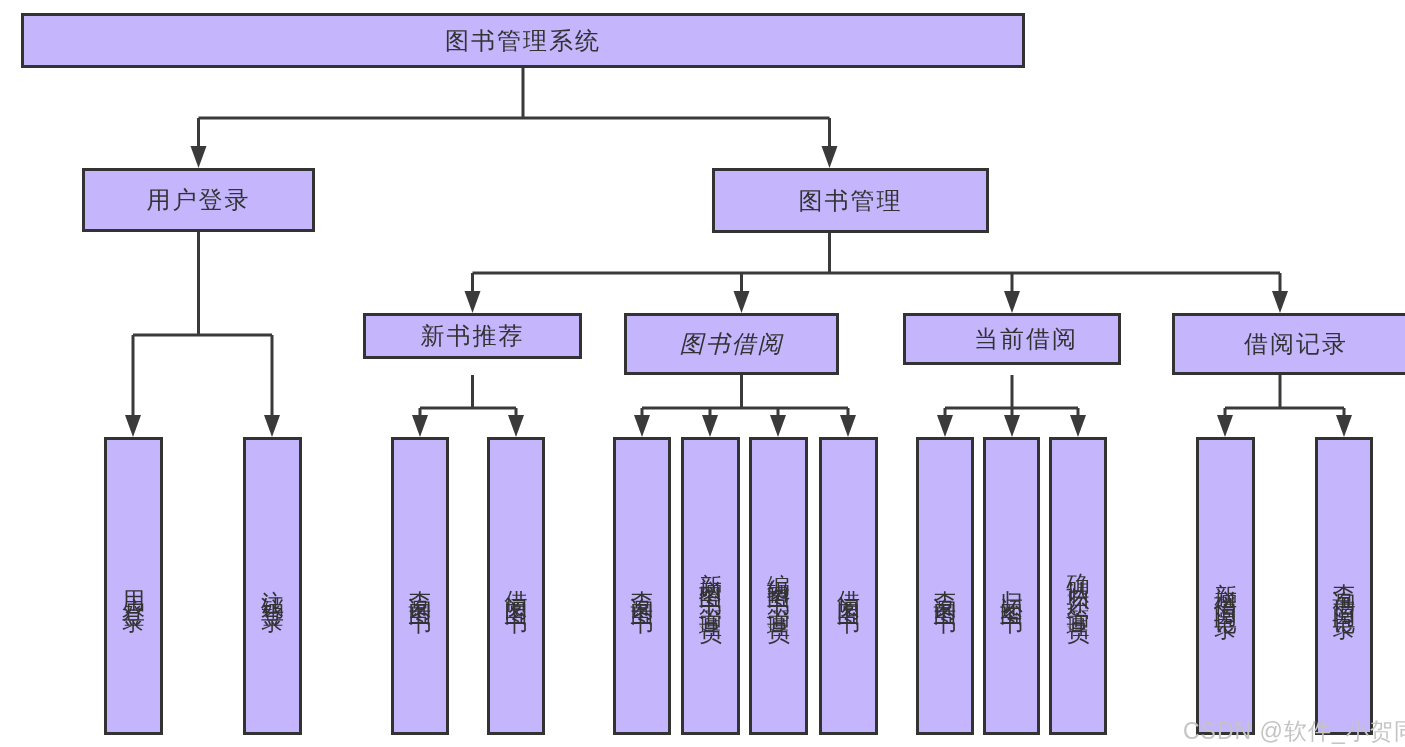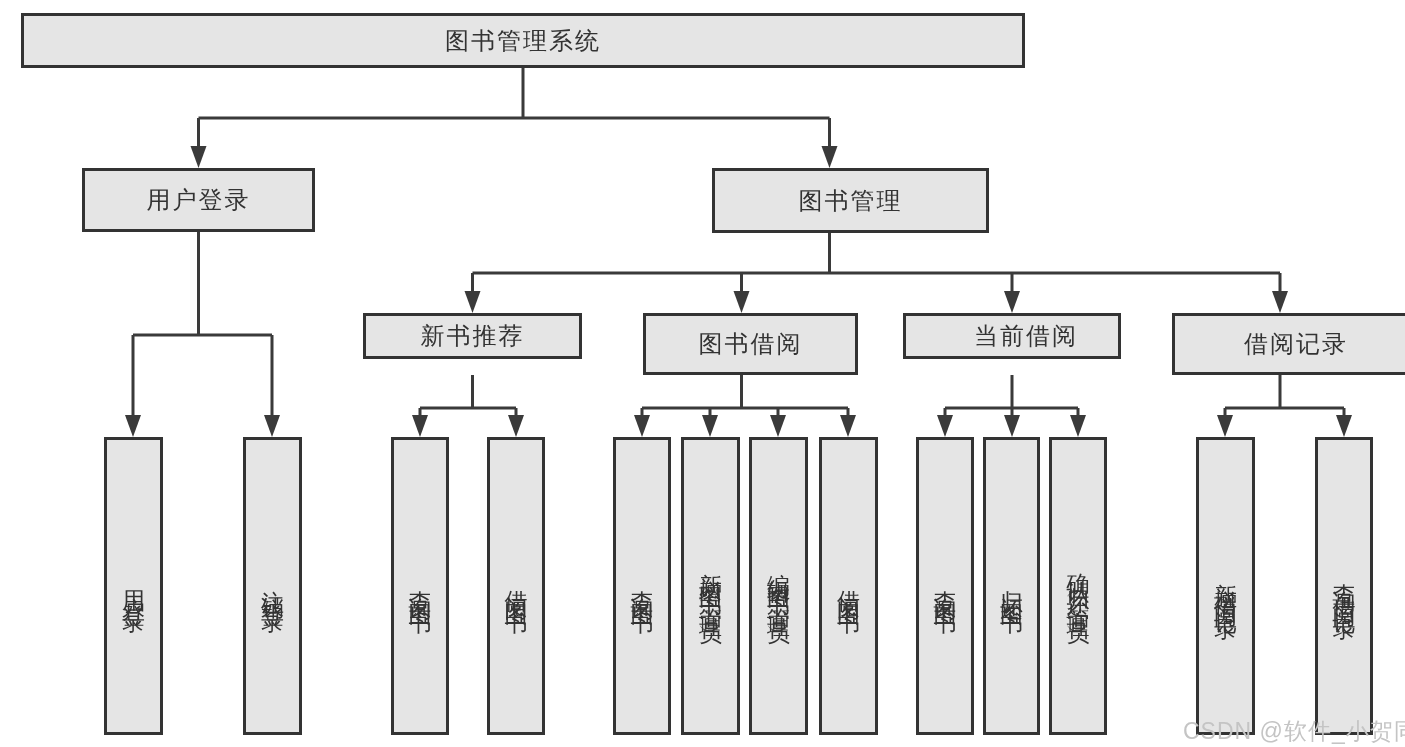--- a/index.html
+++ b/index.html
@@ -17,21 +17,21 @@
     background:var(--background);
     overflow:hidden;
   }
   .connectors{position:absolute;left:0;top:0;}
   .ln{fill:none;stroke:var(--line);stroke-width:3;}
   .ar{fill:var(--line);stroke:none;}
   .node{
     position:absolute;
     box-sizing:border-box;
     border:3px solid var(--box-border);
-    background:#e5e5e5;
+    background:#c4b5fd;
     display:flex;align-items:center;justify-content:center;
     color:var(--text);
     font-size:24px;
     letter-spacing:2px;
     line-height:1;
     z-index:2;
   }
   .leaf span{
     writing-mode:vertical-lr;
     text-orientation:mixed;
@@ -97,24 +97,24 @@
   <div class="node" style="left:82px;top:168px;width:233px;height:64px;">
     <span>用户登录</span>
   </div>
   <div class="node" style="left:712px;top:168px;width:277px;height:65px;">
     <span>图书管理</span>
   </div>
 
   <div class="node" style="left:363px;top:313px;width:219px;height:46px;">
     <span>新书推荐</span>
   </div>
-  <div class="node" style="left:643px;top:313px;width:215px;height:62px;">
+  <div class="node" style="left:624px;top:313px;width:215px;height:62px;font-style:italic;">
     <span>图书借阅</span>
   </div>
-  <div class="node" style="left:903px;top:313px;width:218px;height:46px;padding-left:28px;">
+  <div class="node" style="left:903px;top:313px;width:218px;height:52px;padding-left:28px;">
     <span>当前借阅</span>
   </div>
   <div class="node" style="left:1172px;top:313px;width:248px;height:62px;">
     <span>借阅记录</span>
   </div>
 
   <div class="node leaf" style="left:104px;top:437px;width:59px;height:298px;">
     <span>用户登录</span>
   </div>
   <div class="node leaf" style="left:243px;top:437px;width:59px;height:298px;">

